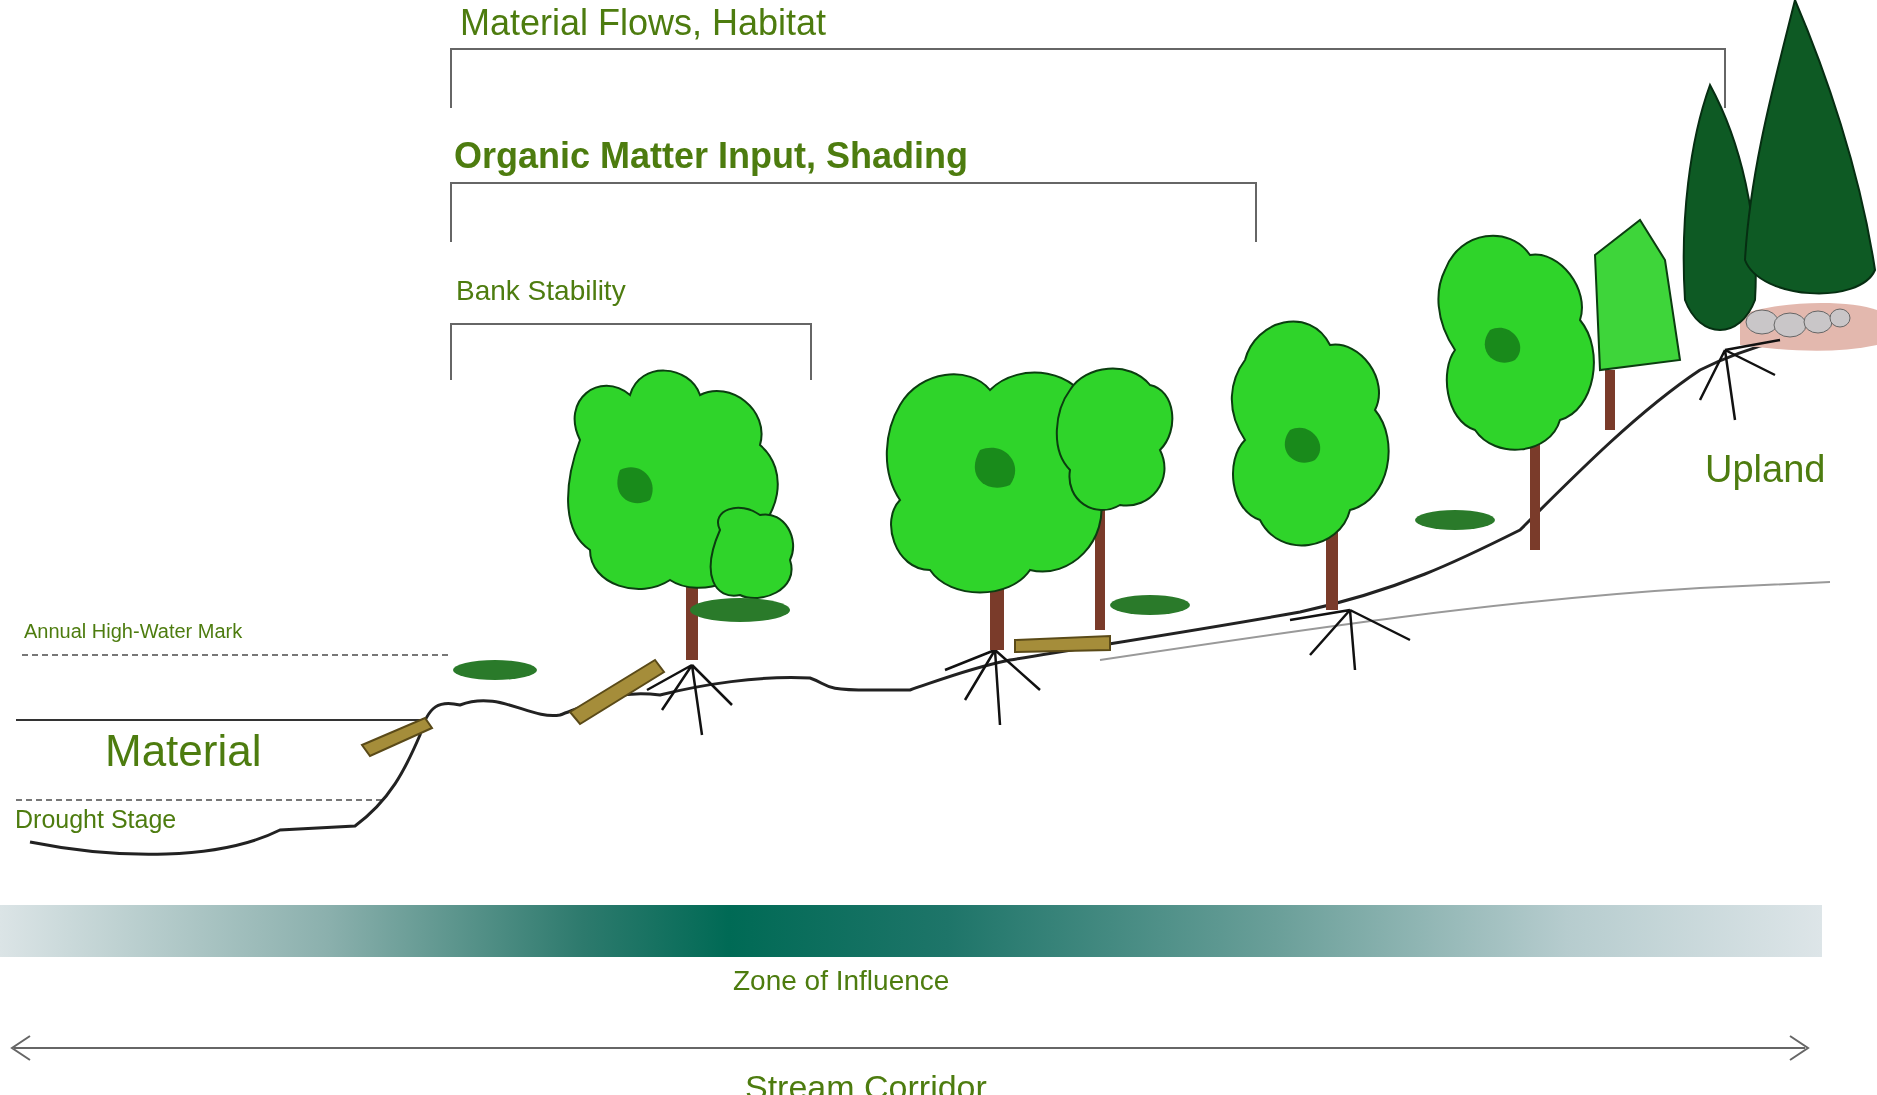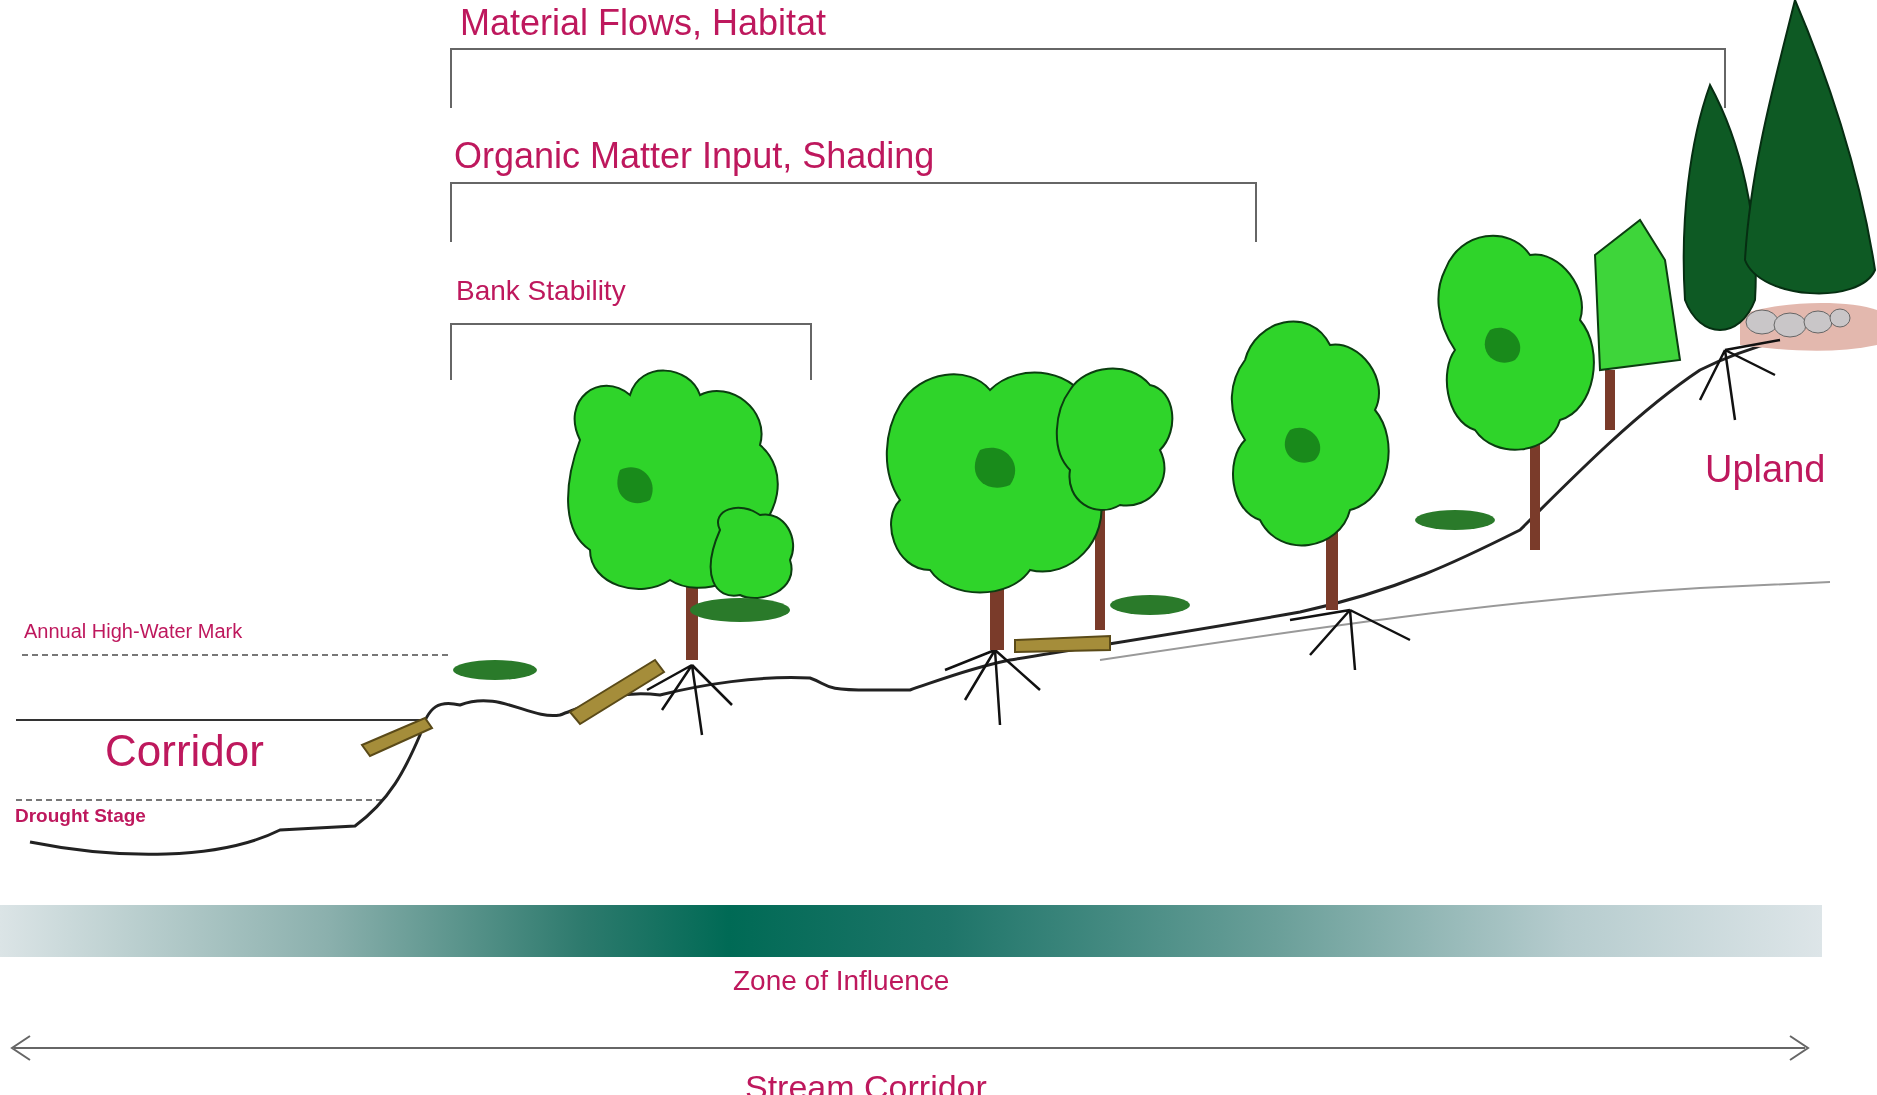--- a/index.html
+++ b/index.html
@@ -1,28 +1,28 @@
 <!DOCTYPE html>
 <html><head>
 <meta charset="utf-8">
 <style>
   html,body{margin:0;padding:0;background:#fff;}
   body{width:1877px;height:1095px;position:relative;overflow:hidden;font-family:"Liberation Sans",sans-serif;color:#333;}
-  .lbl{position:absolute;white-space:nowrap;color:#be185d;}
+  .lbl{position:absolute;white-space:nowrap;color:#4d7c0f;}
   .bracket{position:absolute;border:2px solid #666;border-bottom:none;}
   svg{position:absolute;left:0;top:0;}
   .zone{position:absolute;left:0;top:905px;width:1822px;height:52px;}
 </style>
 </head>
 <body>
 
 <div class="lbl" style="left:460px;top:2px;font-size:36px;">Material Flows, Habitat</div>
 <div class="bracket" style="left:450px;top:48px;width:1272px;height:58px;"></div>
 
-<div class="lbl" style="left:454px;top:135px;font-size:36px;">Organic Matter Input, Shading</div>
+<div class="lbl" style="left:454px;top:135px;font-size:36px;font-weight:bold;">Organic Matter Input, Shading</div>
 <div class="bracket" style="left:450px;top:182px;width:803px;height:58px;"></div>
 
 <div class="lbl" style="left:456px;top:275px;font-size:28px;">Bank Stability</div>
 <div class="bracket" style="left:450px;top:323px;width:358px;height:55px;"></div>
 
 <svg width="1877" height="1095" viewBox="0 0 1877 1095">
 
   <line x1="22" y1="655" x2="450" y2="655" stroke="#777" stroke-width="2" stroke-dasharray="6,4"></line>
   <line x1="16" y1="720" x2="420" y2="720" stroke="#333" stroke-width="2"></line>
   <line x1="16" y1="800" x2="385" y2="800" stroke="#777" stroke-width="2" stroke-dasharray="6,4"></line>
@@ -88,19 +88,19 @@
     <ellipse cx="1150" cy="605" rx="40" ry="10"></ellipse>
     <ellipse cx="1455" cy="520" rx="40" ry="10"></ellipse>
   </g>
 
   <line x1="14" y1="1048" x2="1805" y2="1048" stroke="#666" stroke-width="2"></line>
   <path d="M30,1036 L12,1048 L30,1060" fill="none" stroke="#666" stroke-width="2"></path>
   <path d="M1790,1036 L1808,1048 L1790,1060" fill="none" stroke="#666" stroke-width="2"></path>
 </svg>
 
 <div class="lbl" style="left:24px;top:620px;font-size:20px;">Annual High-Water Mark</div>
-<div class="lbl" style="left:105px;top:726px;font-size:44px;">Corridor</div>
-<div class="lbl" style="left:15px;top:805px;font-size:19px;font-weight:bold;">Drought Stage</div>
+<div class="lbl" style="left:105px;top:726px;font-size:44px;">Material</div>
+<div class="lbl" style="left:15px;top:805px;font-size:25px;">Drought Stage</div>
 <div class="lbl" style="left:1705px;top:448px;font-size:38px;">Upland</div>
 
 <div class="zone" style="background:linear-gradient(90deg,#dbe4e6 0%,#8bb0ad 18%,#2d7a6d 32%,#006a55 40%,#1e7569 52%,#6a9f99 70%,#b6ccce 86%,#dde5e8 100%);"></div>
 <div class="lbl" style="left:733px;top:965px;font-size:28px;">Zone of Influence</div>
 <div class="lbl" style="left:745px;top:1068px;font-size:34px;">Stream Corridor</div>
 
 </body></html>

